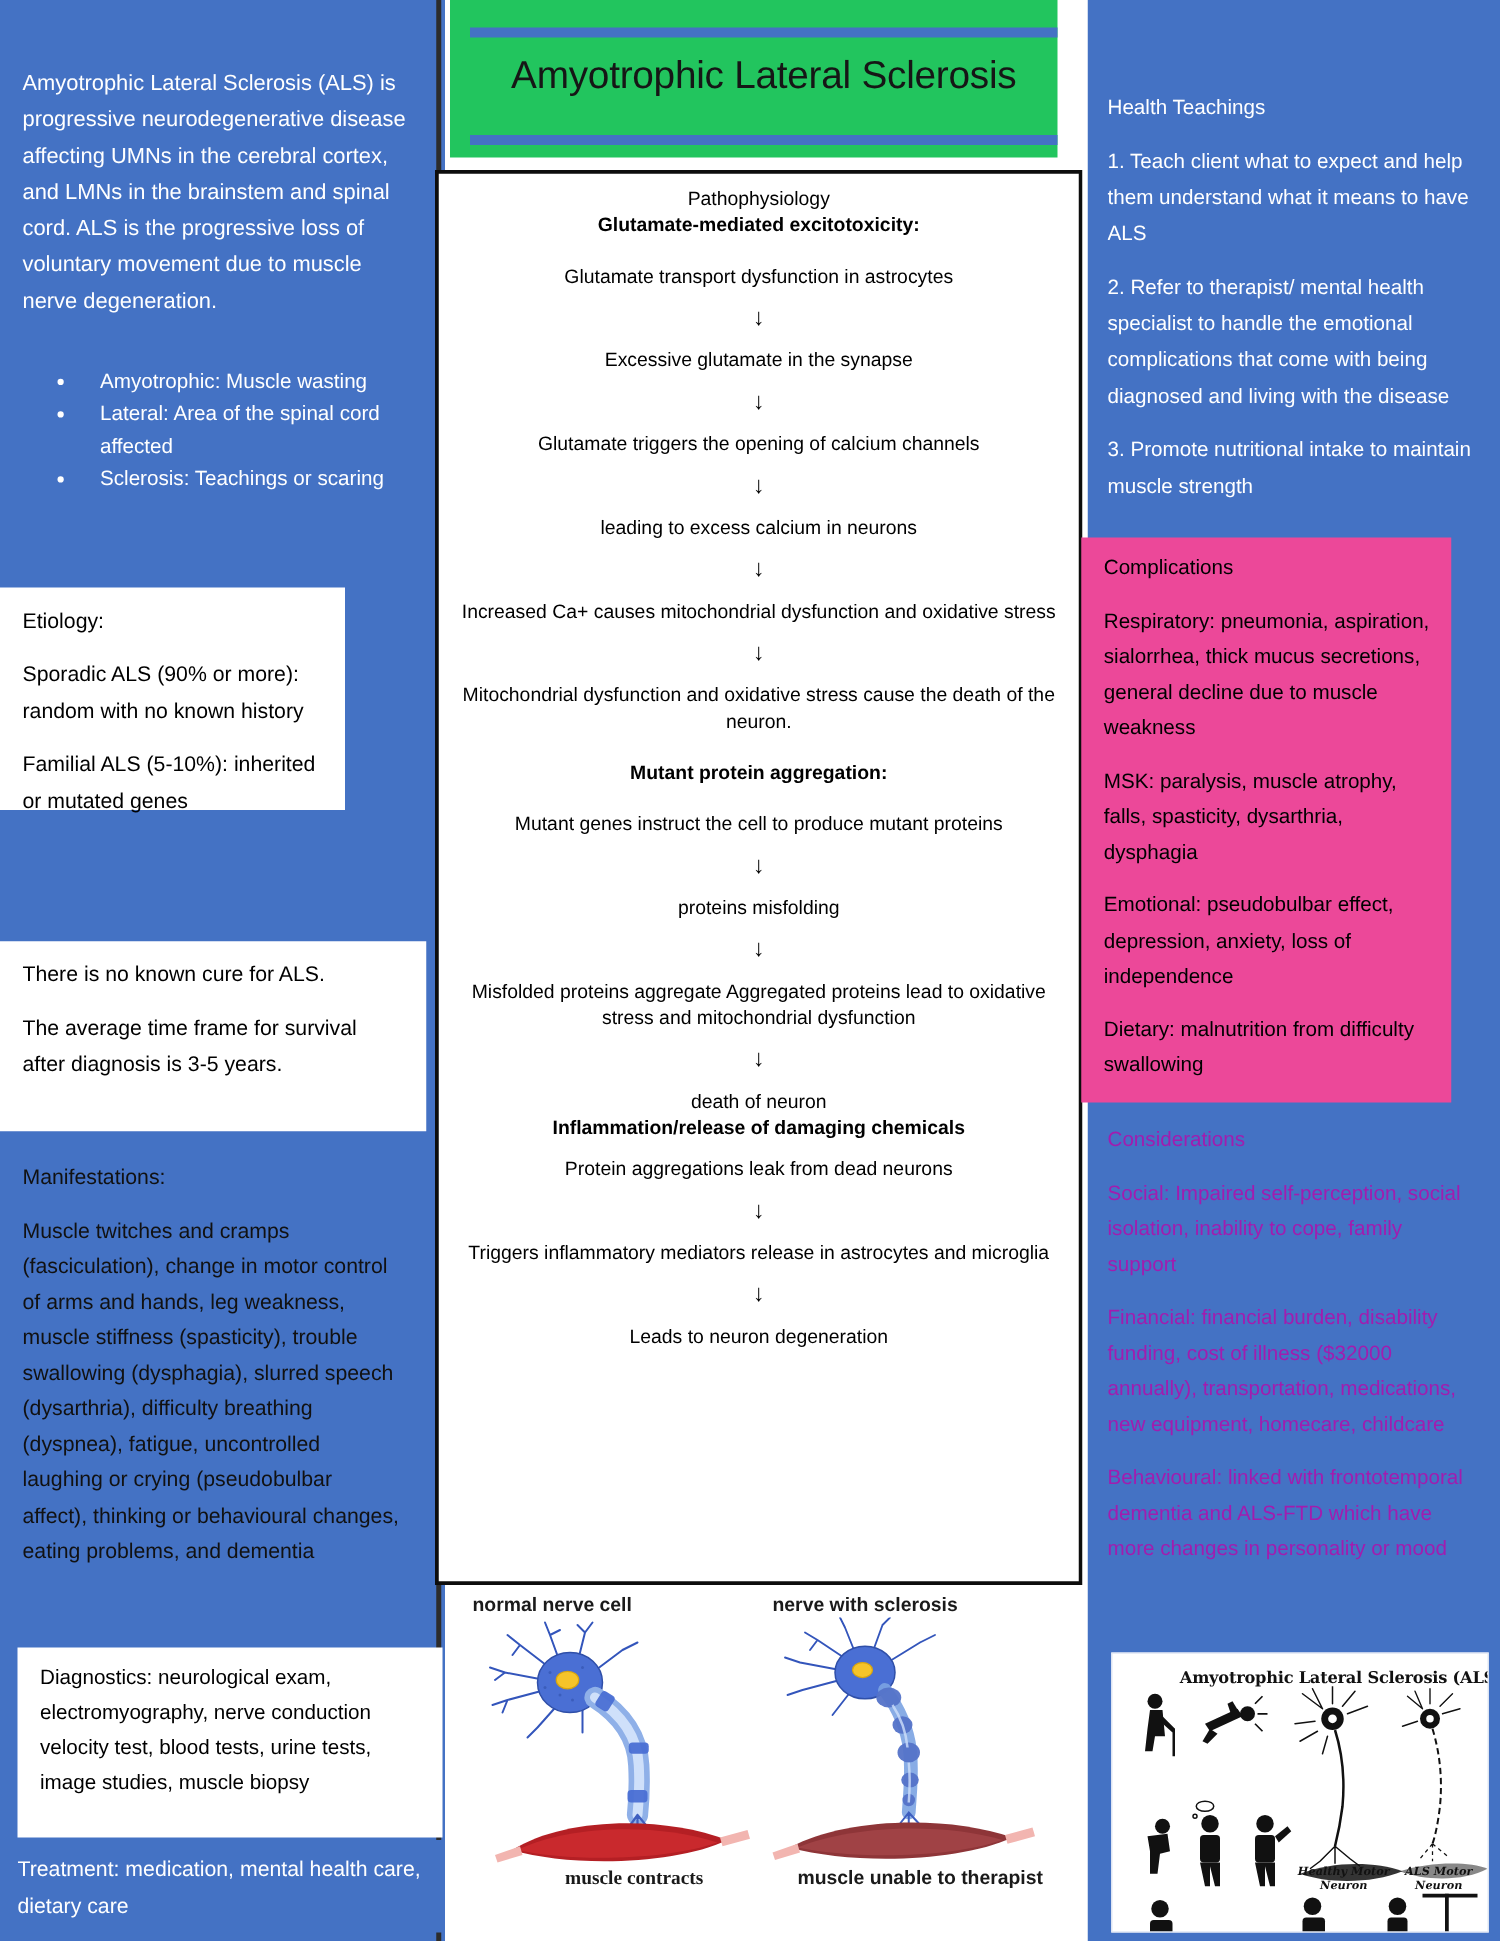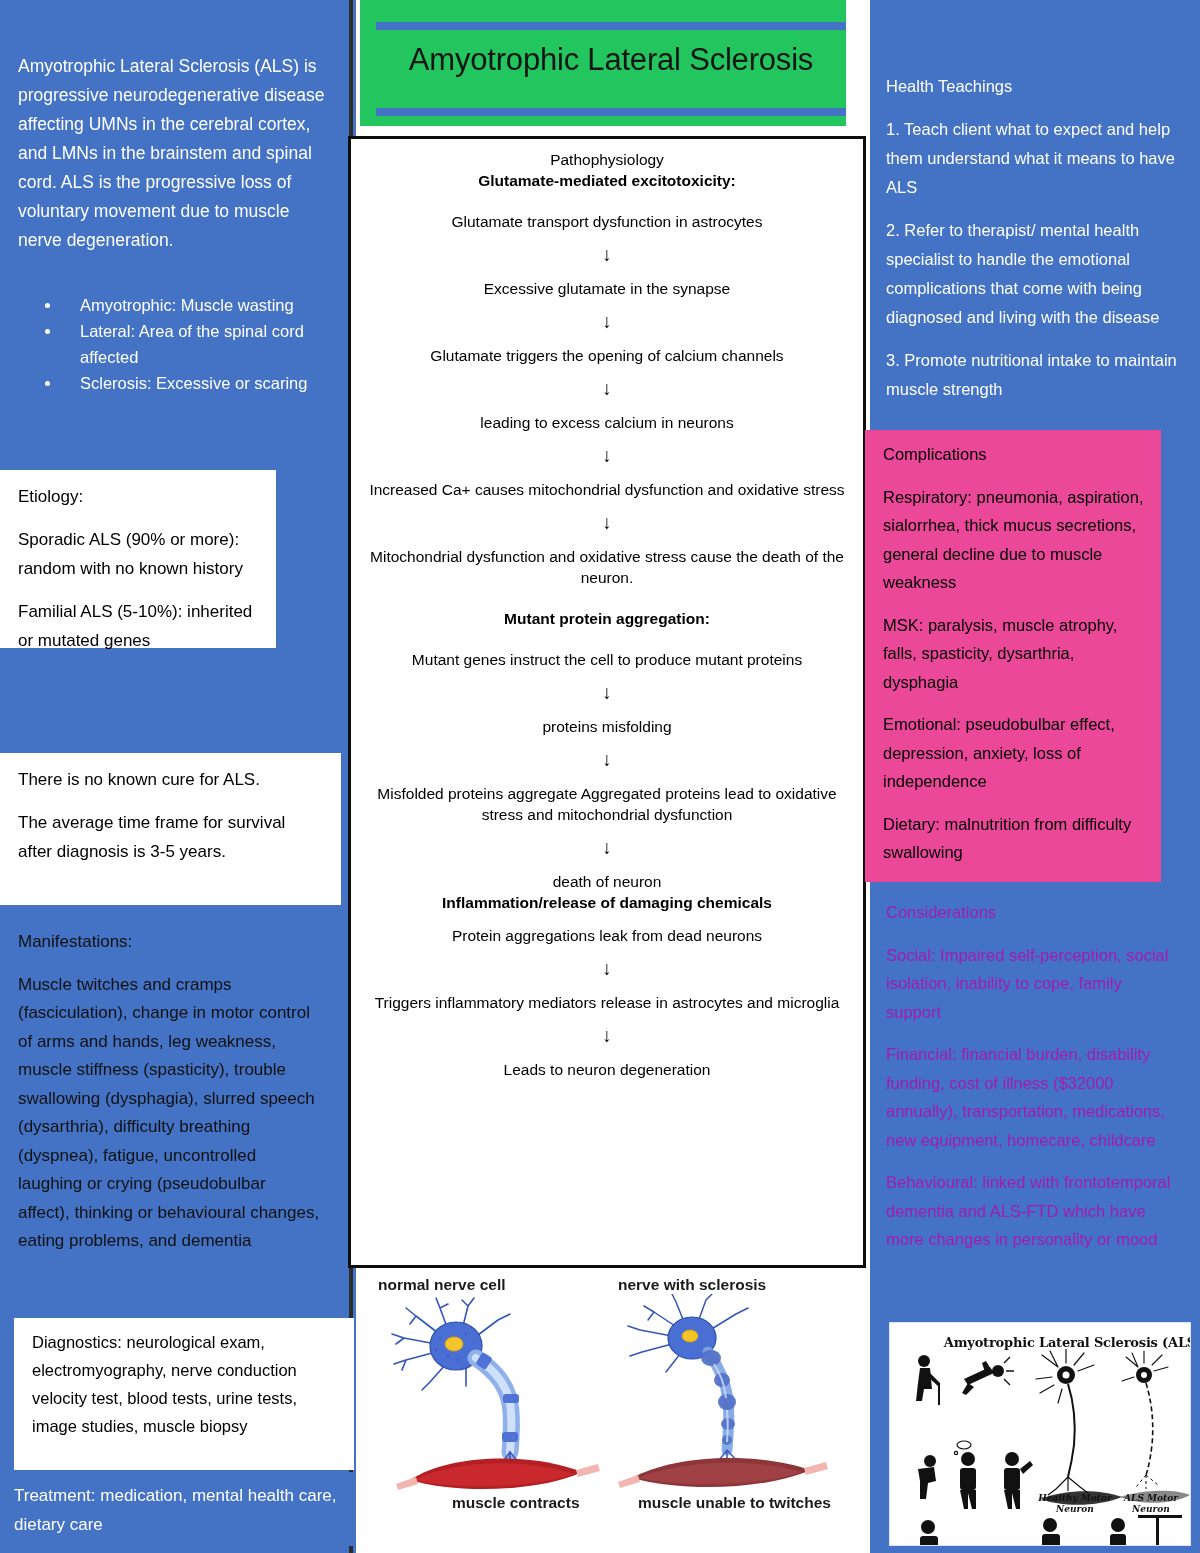--- a/index.html
+++ b/index.html
@@ -262,21 +262,21 @@
 <div class="poster">
 
   <div class="left-col"></div>
   <div class="left-edge-dark"></div>
 
   <div class="intro">Amyotrophic Lateral Sclerosis (ALS) is progressive neurodegenerative disease affecting UMNs in the cerebral cortex, and LMNs in the brainstem and spinal cord. ALS is the progressive loss of voluntary movement due to muscle nerve degeneration.</div>
 
   <ul class="bullets">
     <li>Amyotrophic: Muscle wasting</li>
     <li>Lateral: Area of the spinal cord affected</li>
-    <li>Sclerosis: Excessive or scaring</li>
+    <li>Sclerosis: Teachings or scaring</li>
   </ul>
 
   <div class="white-panel panel-etiology">
     <div class="panel-text">
       <p>Etiology:</p>
       <p>Sporadic ALS (90% or more): random with no known history</p>
       <p>Familial ALS (5-10%): inherited or mutated genes</p>
     </div>
   </div>
 
@@ -448,22 +448,22 @@
           <circle cx="113" cy="179" r="2"></circle>
           <circle cx="136" cy="175" r="2"></circle>
       </g>
 
       <path d="M22,184 C66,160 148,158 200,176 C156,196 72,198 22,184 Z" fill="#8e3538"></path>
       <path d="M28,184 C72,166 144,164 192,178 C152,192 76,194 28,184 Z" fill="#a34448" opacity="0.85"></path>
       <path d="M8,188 L28,181 L30,188 L10,194 Z" fill="#f2b5b0"></path>
       <path d="M194,174 L216,168 L218,175 L196,181 Z" fill="#f2b5b0"></path>
     </svg>
 
-    <div class="nerve-caption" style="left:92px; top:222px;">muscle contracts</div>
-    <div class="nerve-caption" style="left:278px; top:222px;">muscle unable to twitches</div>
+    <div class="nerve-caption" style="left:92px; top:222px;font-family:Liberation Serif, serif;">muscle contracts</div>
+    <div class="nerve-caption" style="left:278px; top:222px;">muscle unable to therapist</div>
   </div>
 
   <div class="right-col"></div>
   <div class="right-gap"></div>
 
   <div class="ht">
     <p>Health Teachings</p>
     <p>1. Teach client what to expect and help them understand what it means to have ALS</p>
     <p>2. Refer to therapist/ mental health specialist to handle the emotional complications that come with being diagnosed and living with the disease</p>
     <p>3. Promote nutritional intake to maintain muscle strength</p>

